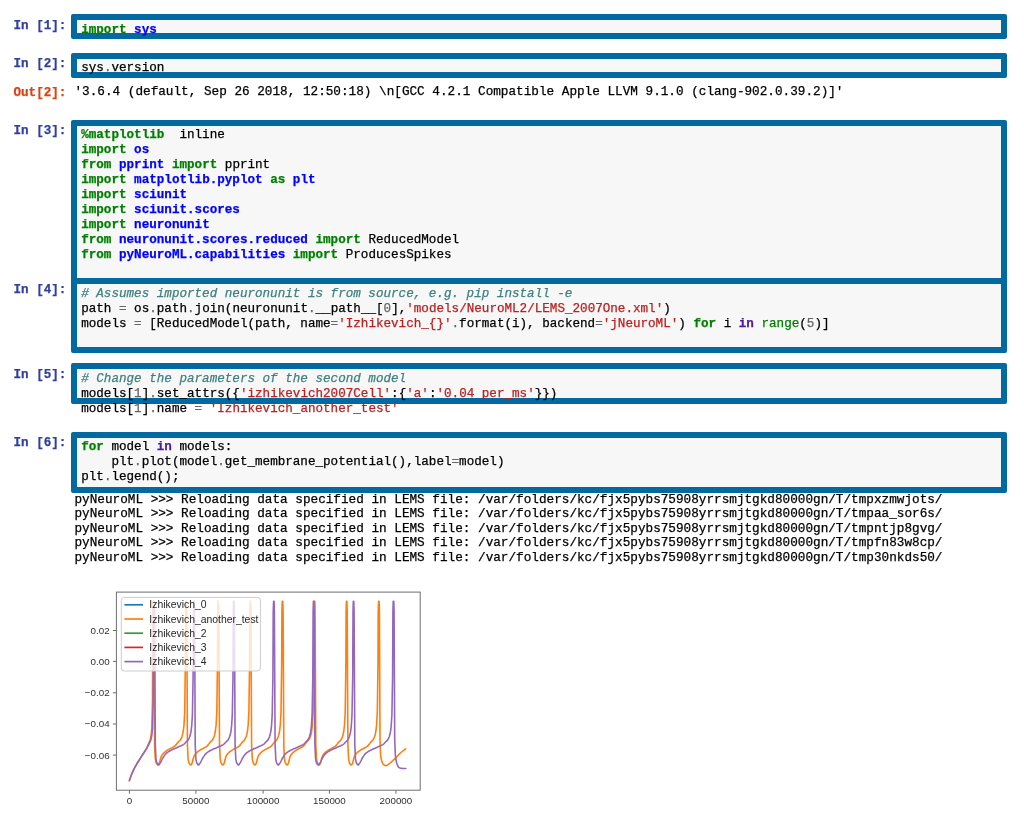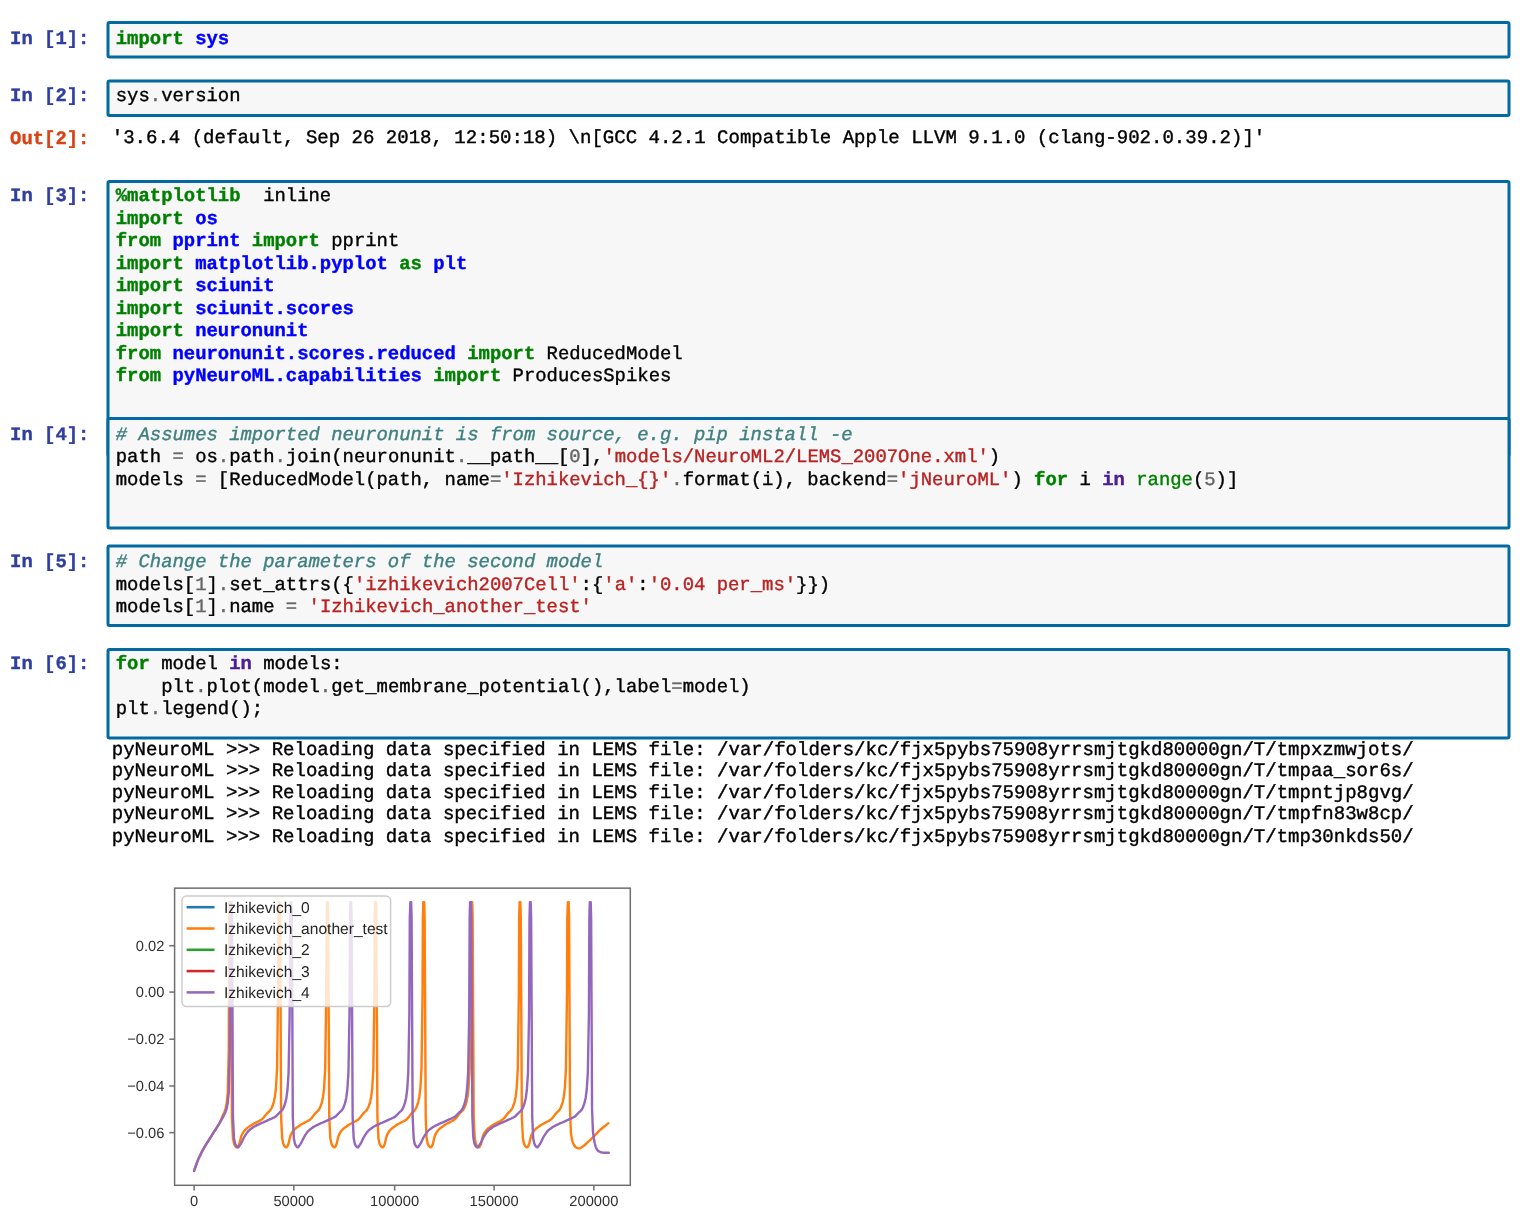--- a/index.html
+++ b/index.html
@@ -1,19 +1,19 @@
 <!DOCTYPE html>
 <html><head><meta charset="utf-8"><title>nb</title><style>
 *{margin:0;padding:0;box-sizing:border-box}
 html,body{width:1024px;height:818px;background:#fff;overflow:hidden}
 body{position:relative;font-family:"Liberation Mono",monospace;font-size:12.6px;color:#000;-webkit-text-stroke:0.25px}
-.prompt{position:absolute;left:0;width:66.4px;text-align:center;font-weight:bold;font-size:12.6px;line-height:15px;white-space:pre}
+.prompt{position:absolute;left:0;width:66.4px;text-align:right;font-weight:bold;font-size:12.6px;line-height:15px;white-space:pre}
 .inp{color:#303F9F}
 .outp{color:#D84315}
-.box{position:absolute;left:71px;width:935.5px;background:#f7f7f7;border:2px solid #0369a1;border-radius:2px;padding:4.5px 4.2px}
+.box{position:absolute;left:71px;width:935.5px;background:#f7f7f7;border:6px solid #0369a1;border-radius:2px;padding:4.5px 4.2px}
 .box pre{font-family:"Liberation Mono",monospace;font-size:12.6px;line-height:15px;white-space:pre;position:relative;top:-1.6px}
 .out{position:absolute;left:74.5px}
 .out pre{font-family:Liberation Mono, monospace;font-size:12.7px;line-height:14.4px;white-space:pre}
 .k{color:#008000;font-weight:bold}
 .nn{color:#0000FF;font-weight:bold}
 .s{color:#BA2121}
 .c{color:#408080;font-style:italic}
 .o{color:#666}
 .ow{color:#4c1d95;font-weight:bold}
 .nb{color:#008000}
@@ -45,21 +45,21 @@
 <span class="k">from</span> <span class="nn">neuronunit.scores.reduced</span> <span class="k">import</span> ReducedModel
 <span class="k">from</span> <span class="nn">pyNeuroML.capabilities</span> <span class="k">import</span> ProducesSpikes</pre>
   </div>
 <div class="prompt inp" style="top:282.5px">In&nbsp;[4]:</div>
 <div class="box" style="top:278px;height:75px">
     <pre><span class="c"># Assumes imported neuronunit is from source, e.g. pip install -e</span>
 path <span class="o">=</span> os<span class="o">.</span>path<span class="o">.</span>join(neuronunit<span class="o">.</span><span class="vm">__path__</span>[<span class="m">0</span>],<span class="s">'models/NeuroML2/LEMS_2007One.xml'</span>)
 models <span class="o">=</span> [ReducedModel(path, name<span class="o">=</span><span class="s">'Izhikevich_{}'</span><span class="o">.</span>format(i), backend<span class="o">=</span><span class="s">'jNeuroML'</span>) <span class="k">for</span> i <span class="ow">in</span> <span class="nb">range</span>(<span class="m">5</span>)]</pre>
   </div>
 <div class="prompt inp" style="top:367.5px">In&nbsp;[5]:</div>
-<div class="box" style="top:363px;height:55px">
+<div class="box" style="top:363px;height:41px">
     <pre><span class="c"># Change the parameters of the second model</span>
 models[<span class="m">1</span>]<span class="o">.</span>set_attrs({<span class="s">'izhikevich2007Cell'</span>:{<span class="s">'a'</span>:<span class="s">'0.04 per_ms'</span>}})
 models[<span class="m">1</span>]<span class="o">.</span>name <span class="o">=</span> <span class="s">'Izhikevich_another_test'</span></pre>
   </div>
 <div class="prompt inp" style="top:436px">In&nbsp;[6]:</div>
 <div class="box" style="top:431.5px;height:61px">
     <pre><span class="k">for</span> model <span class="ow">in</span> models:
     plt<span class="o">.</span>plot(model<span class="o">.</span>get_membrane_potential(),label<span class="o">=</span>model)
 plt<span class="o">.</span>legend();</pre>
   </div>

